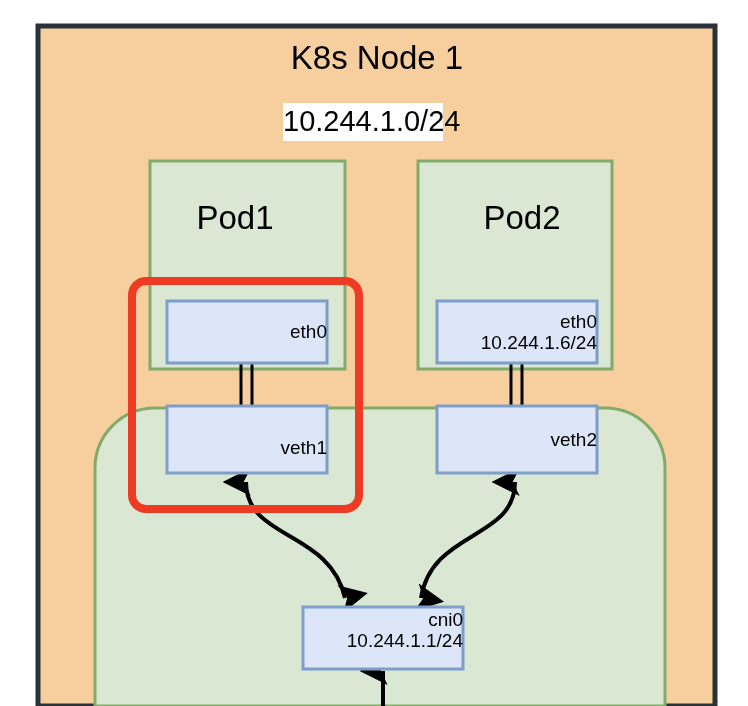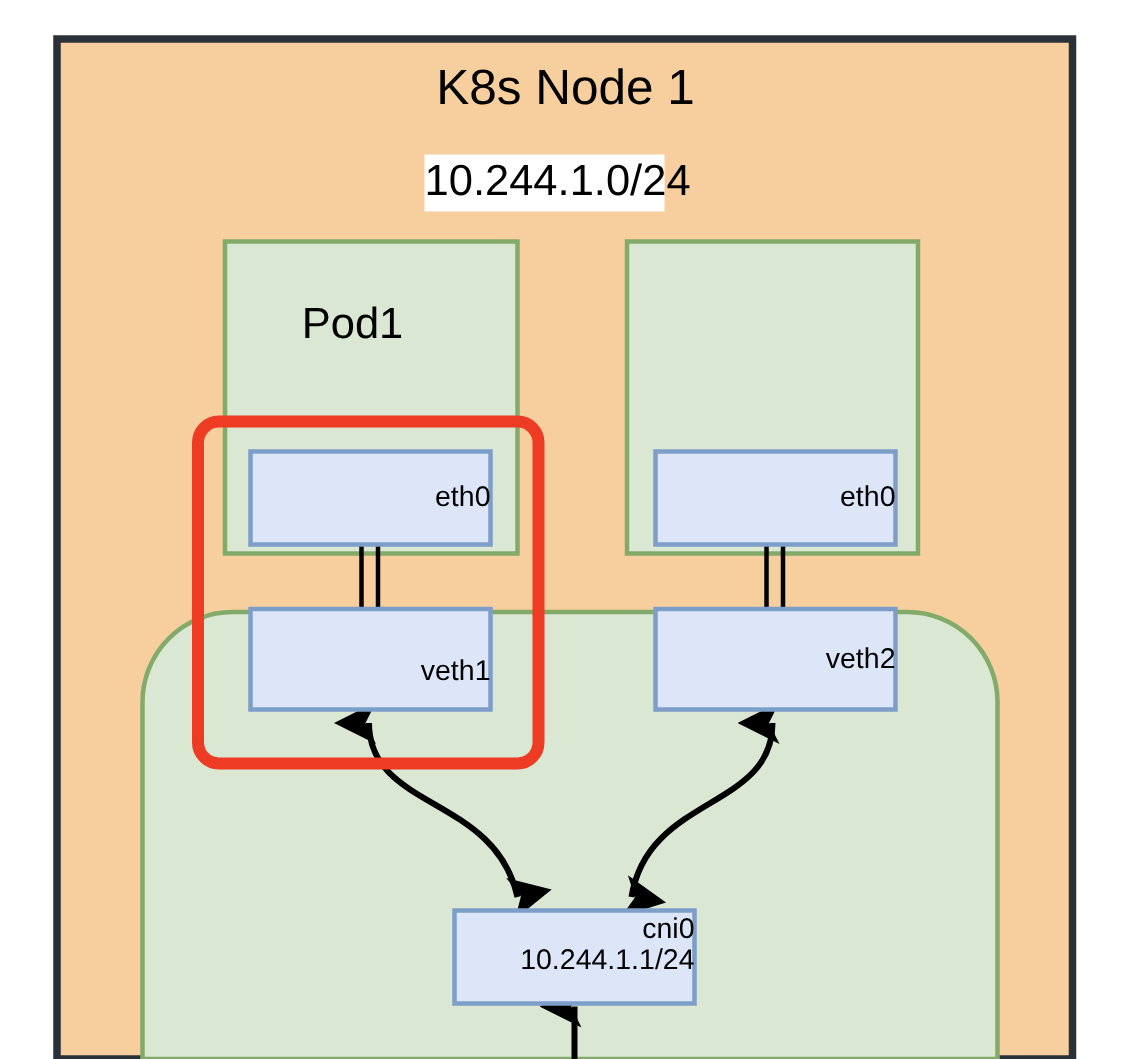--- a/index.html
+++ b/index.html
@@ -40,21 +40,21 @@
   .node-subnet {
     font-size: 29px;
     left: 283px;
     width: 160px;
     top: 103px;
     background: #ffffff;
     padding: 2px 0 4px 0;
     box-sizing: border-box;
   }
   .pod-title {
-    font-size: 29px;
+    font-size: 33px;
     top: 200px;
     width: 160px;
   }
   .pod1-title { left: 155px; }
   .pod2-title { left: 442px; }
   .iface {
     font-size: 19px;
     display: flex;
     flex-direction: column;
     justify-content: center;
@@ -113,27 +113,29 @@
     <rect x="303" y="607" width="160" height="62" fill="#dce6f8" stroke="#7d9ec9" stroke-width="3"></rect>
 
     <rect x="132" y="281" width="227" height="228" rx="14" ry="14" fill="none" stroke="#ee3b24" stroke-width="8"></rect>
   </svg>
 
   <div class="lbl node-title">K8s Node 1</div>
 
   <div class="lbl node-subnet">10.244.1.0/24</div>
 
   <div class="lbl pod-title pod1-title">Pod1</div>
+  <div class="lbl pod-title pod2-title">Pod2</div>
 
   <div class="lbl iface iface-eth1">
     <span>eth0</span>
   </div>
 
   <div class="lbl iface iface-eth2">
     <span>eth0</span>
+    <span>10.244.1.6/24</span>
   </div>
 
   <div class="lbl iface iface-veth1">
     <span>veth1</span>
   </div>
 
   <div class="lbl iface iface-veth2">
     <span>veth2</span>
   </div>
 

